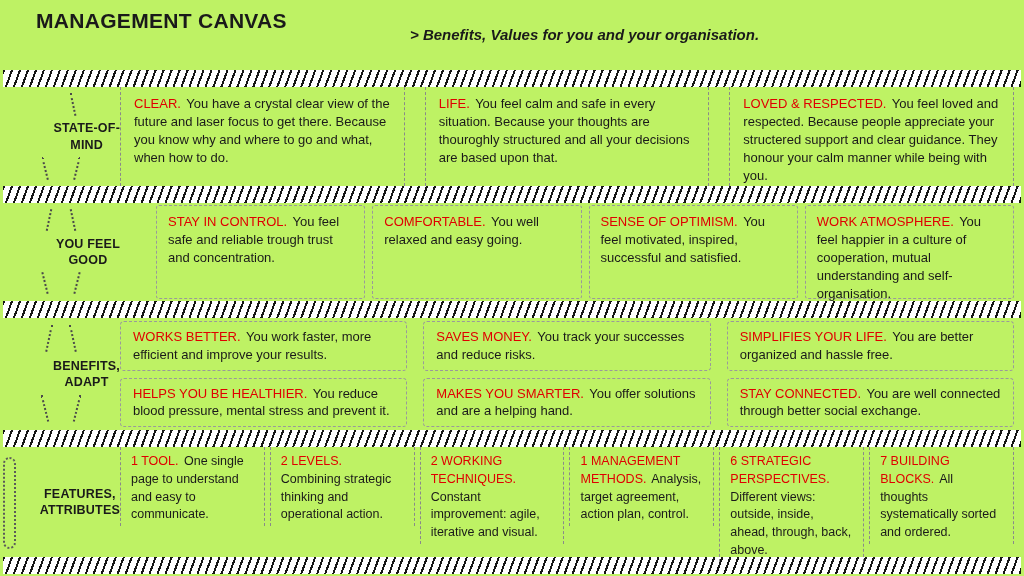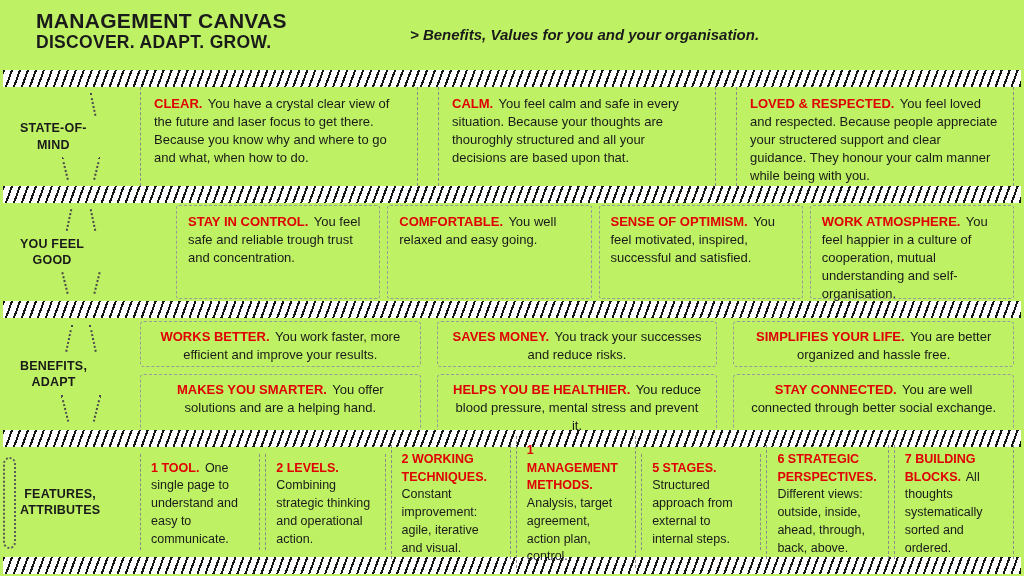--- a/index.html
+++ b/index.html
@@ -15,60 +15,59 @@
   .canvas-title{font-size:21px; font-weight:bold; letter-spacing:.3px;}
   .canvas-subtitle{font-size:17.5px; font-weight:bold; letter-spacing:.3px;}
   .tagline{position:absolute; left:410px; top:26px; font-size:15px; font-weight:bold; font-style:italic;}
   
   .hatch{
     flex:0 0 17px; margin:0 3px;
     background:repeating-linear-gradient(110deg,#151515 0 2px,#ffffff 2px 7.5px);
   }
   
   .row{display:flex; flex:0 0 auto;}
-  .label-col{flex:0 0 120px; display:flex; flex-direction:column; align-items:flex-start; padding:2px 0;margin-left:20px;}
+  .label-col{flex:0 0 120px; display:flex; flex-direction:column; align-items:flex-end; padding:2px 0;}
   .lbl{font-size:12.5px; font-weight:bold; text-align:center; line-height:1.3; letter-spacing:.2px;}
   .lbl span{display:block;}
   .deco{flex:1; position:relative; width:100%; min-height:10px;}
   .deco i{position:absolute; top:12%; height:72%; border-left:2px dotted #4a4a4a;}
   .deco.top .l{left:48px; transform:rotate(12deg);}
   .deco.top .r{left:72px; transform:rotate(-12deg);}
   .deco.bot .l{left:44px; transform:rotate(-14deg);}
   .deco.bot .r{left:76px; transform:rotate(14deg);}
   .cards{flex:1; padding-right:10px;}
   .card-p{margin:0; font-size:13px; line-height:1.38;}
-  .t{font-weight:bold; color:#e00000; margin-right:2px;}
+  .t{font-weight:normal; color:#e00000; margin-right:2px;}
   
   .row1{height:99px;}
   .row1 .cards{display:flex; gap:20px; align-items:stretch;}
   .row1 .card{flex:1; border-left:1px dashed #8a8a8a; border-right:1px dashed #8a8a8a; padding:8px 13px 4px 13px;}
   
   .row2{height:98px;}
   .row2 .cards{display:flex; gap:7px; align-items:stretch; padding-top:2px; padding-bottom:2px;margin-left:36px;}
   .row2 .card{flex:1; border:1px dashed #9a9a9a; border-radius:3px; padding:7px 11px 4px 11px;}
   
   .row3{height:112px;}
-  .row3 .cards{display:grid; grid-template-columns:repeat(3,1fr); grid-auto-rows:1fr; column-gap:16px; row-gap:7px; padding:3px 10px 3px 0;text-align:center;}
+  .row3 .cards{display:grid; grid-template-columns:repeat(3,1fr); grid-auto-rows:1fr; column-gap:16px; row-gap:7px; padding:3px 10px 3px 0;}
   .row3 .card{border:1px dashed #9a9a9a; border-radius:4px; padding:6px 12px 2px 12px;}
   
   .row4{height:110px; position:relative;}
-  .row4 .cards{display:flex; gap:5px; align-items:center;}
+  .row4 .cards{display:flex; gap:5px; align-items:flex-start;}
   .row4 .card{flex:1; border-left:1px dashed #8a8a8a; border-right:1px dashed #8a8a8a; padding:6px 9px 2px 10px;}
   .row4 .card-p{font-size:12.5px; line-height:1.42;}
   .dotted-pill{position:absolute; left:3px; top:10px; width:9px; height:88px; border:2px dotted #5a5a5a; border-radius:8px;}
 </style>
 </head>
 <body>
 
 <div class="page">
 
   <div class="header">
     <div class="title-block">
       <div class="canvas-title">MANAGEMENT CANVAS</div>
-      <div class="canvas-subtitle">DISCOVER. ADAPT. GROW.</div>
     </div>
     <div class="tagline">&gt; Benefits, Values for you and your organisation.</div>
   </div>
 
   <div class="hatch"></div>
 
   <div class="row row1">
     <div class="label-col">
       <div class="deco top">
           <i class="r"></i>
@@ -80,21 +79,21 @@
       <div class="deco bot">
           <i class="l"></i>
           <i class="r"></i>
         </div>
     </div>
     <div class="cards">
       <div class="card">
         <p class="card-p"><span class="t">CLEAR.</span> <span>You have a crystal clear view of the future and laser focus to get there. Because you know why and where to go and what, when how to do.</span></p>
       </div>
       <div class="card">
-        <p class="card-p"><span class="t">CALM.</span> <span>You feel calm and safe in every situation. Because your thoughts are thouroghly structured and all your decisions are based upon that.</span></p>
+        <p class="card-p"><span class="t">LIFE.</span> <span>You feel calm and safe in every situation. Because your thoughts are thouroghly structured and all your decisions are based upon that.</span></p>
       </div>
       <div class="card">
         <p class="card-p"><span class="t">LOVED &amp; RESPECTED.</span> <span>You feel loved and respected. Because people appreciate your structered support and clear guidance. They honour your calm manner while being with you.</span></p>
       </div>
     </div>
   </div>
 
   <div class="hatch"></div>
 
   <div class="row row2">
@@ -149,24 +148,24 @@
       <div class="card">
         <p class="card-p"><span class="t">WORKS BETTER.</span> <span>You work faster, more efficient and improve your results.</span></p>
       </div>
       <div class="card">
         <p class="card-p"><span class="t">SAVES MONEY.</span> <span>You track your successes and reduce risks.</span></p>
       </div>
       <div class="card">
         <p class="card-p"><span class="t">SIMPLIFIES YOUR LIFE.</span> <span>You are better organized and hassle free.</span></p>
       </div>
       <div class="card">
+        <p class="card-p"><span class="t">HELPS YOU BE HEALTHIER.</span> <span>You reduce blood pressure, mental stress and prevent it.</span></p>
+      </div>
+      <div class="card">
         <p class="card-p"><span class="t">MAKES YOU SMARTER.</span> <span>You offer solutions and are a helping hand.</span></p>
-      </div>
-      <div class="card">
-        <p class="card-p"><span class="t">HELPS YOU BE HEALTHIER.</span> <span>You reduce blood pressure, mental stress and prevent it.</span></p>
       </div>
       <div class="card">
         <p class="card-p"><span class="t">STAY CONNECTED.</span> <span>You are well connected through better social exchange.</span></p>
       </div>
     </div>
   </div>
 
   <div class="hatch"></div>
 
   <div class="row row4">
@@ -186,23 +185,20 @@
       <div class="card">
         <p class="card-p"><span class="t">2 LEVELS.</span> <span>Combining strategic thinking and operational action.</span></p>
       </div>
       <div class="card">
         <p class="card-p"><span class="t">2 WORKING TECHNIQUES.</span> <span>Constant improvement: agile, iterative and visual.</span></p>
       </div>
       <div class="card">
         <p class="card-p"><span class="t">1 MANAGEMENT METHODS.</span> <span>Analysis, target agreement, action plan, control.</span></p>
       </div>
       <div class="card">
-        <p class="card-p"><span class="t">5 STAGES.</span> <span>Structured approach from external to internal steps.</span></p>
-      </div>
-      <div class="card">
         <p class="card-p"><span class="t">6 STRATEGIC PERSPECTIVES.</span> <span>Different views: outside, inside, ahead, through, back, above.</span></p>
       </div>
       <div class="card">
         <p class="card-p"><span class="t">7 BUILDING BLOCKS.</span> <span>All thoughts systematically sorted and ordered.</span></p>
       </div>
     </div>
   </div>
 
   <div class="hatch"></div>
 

